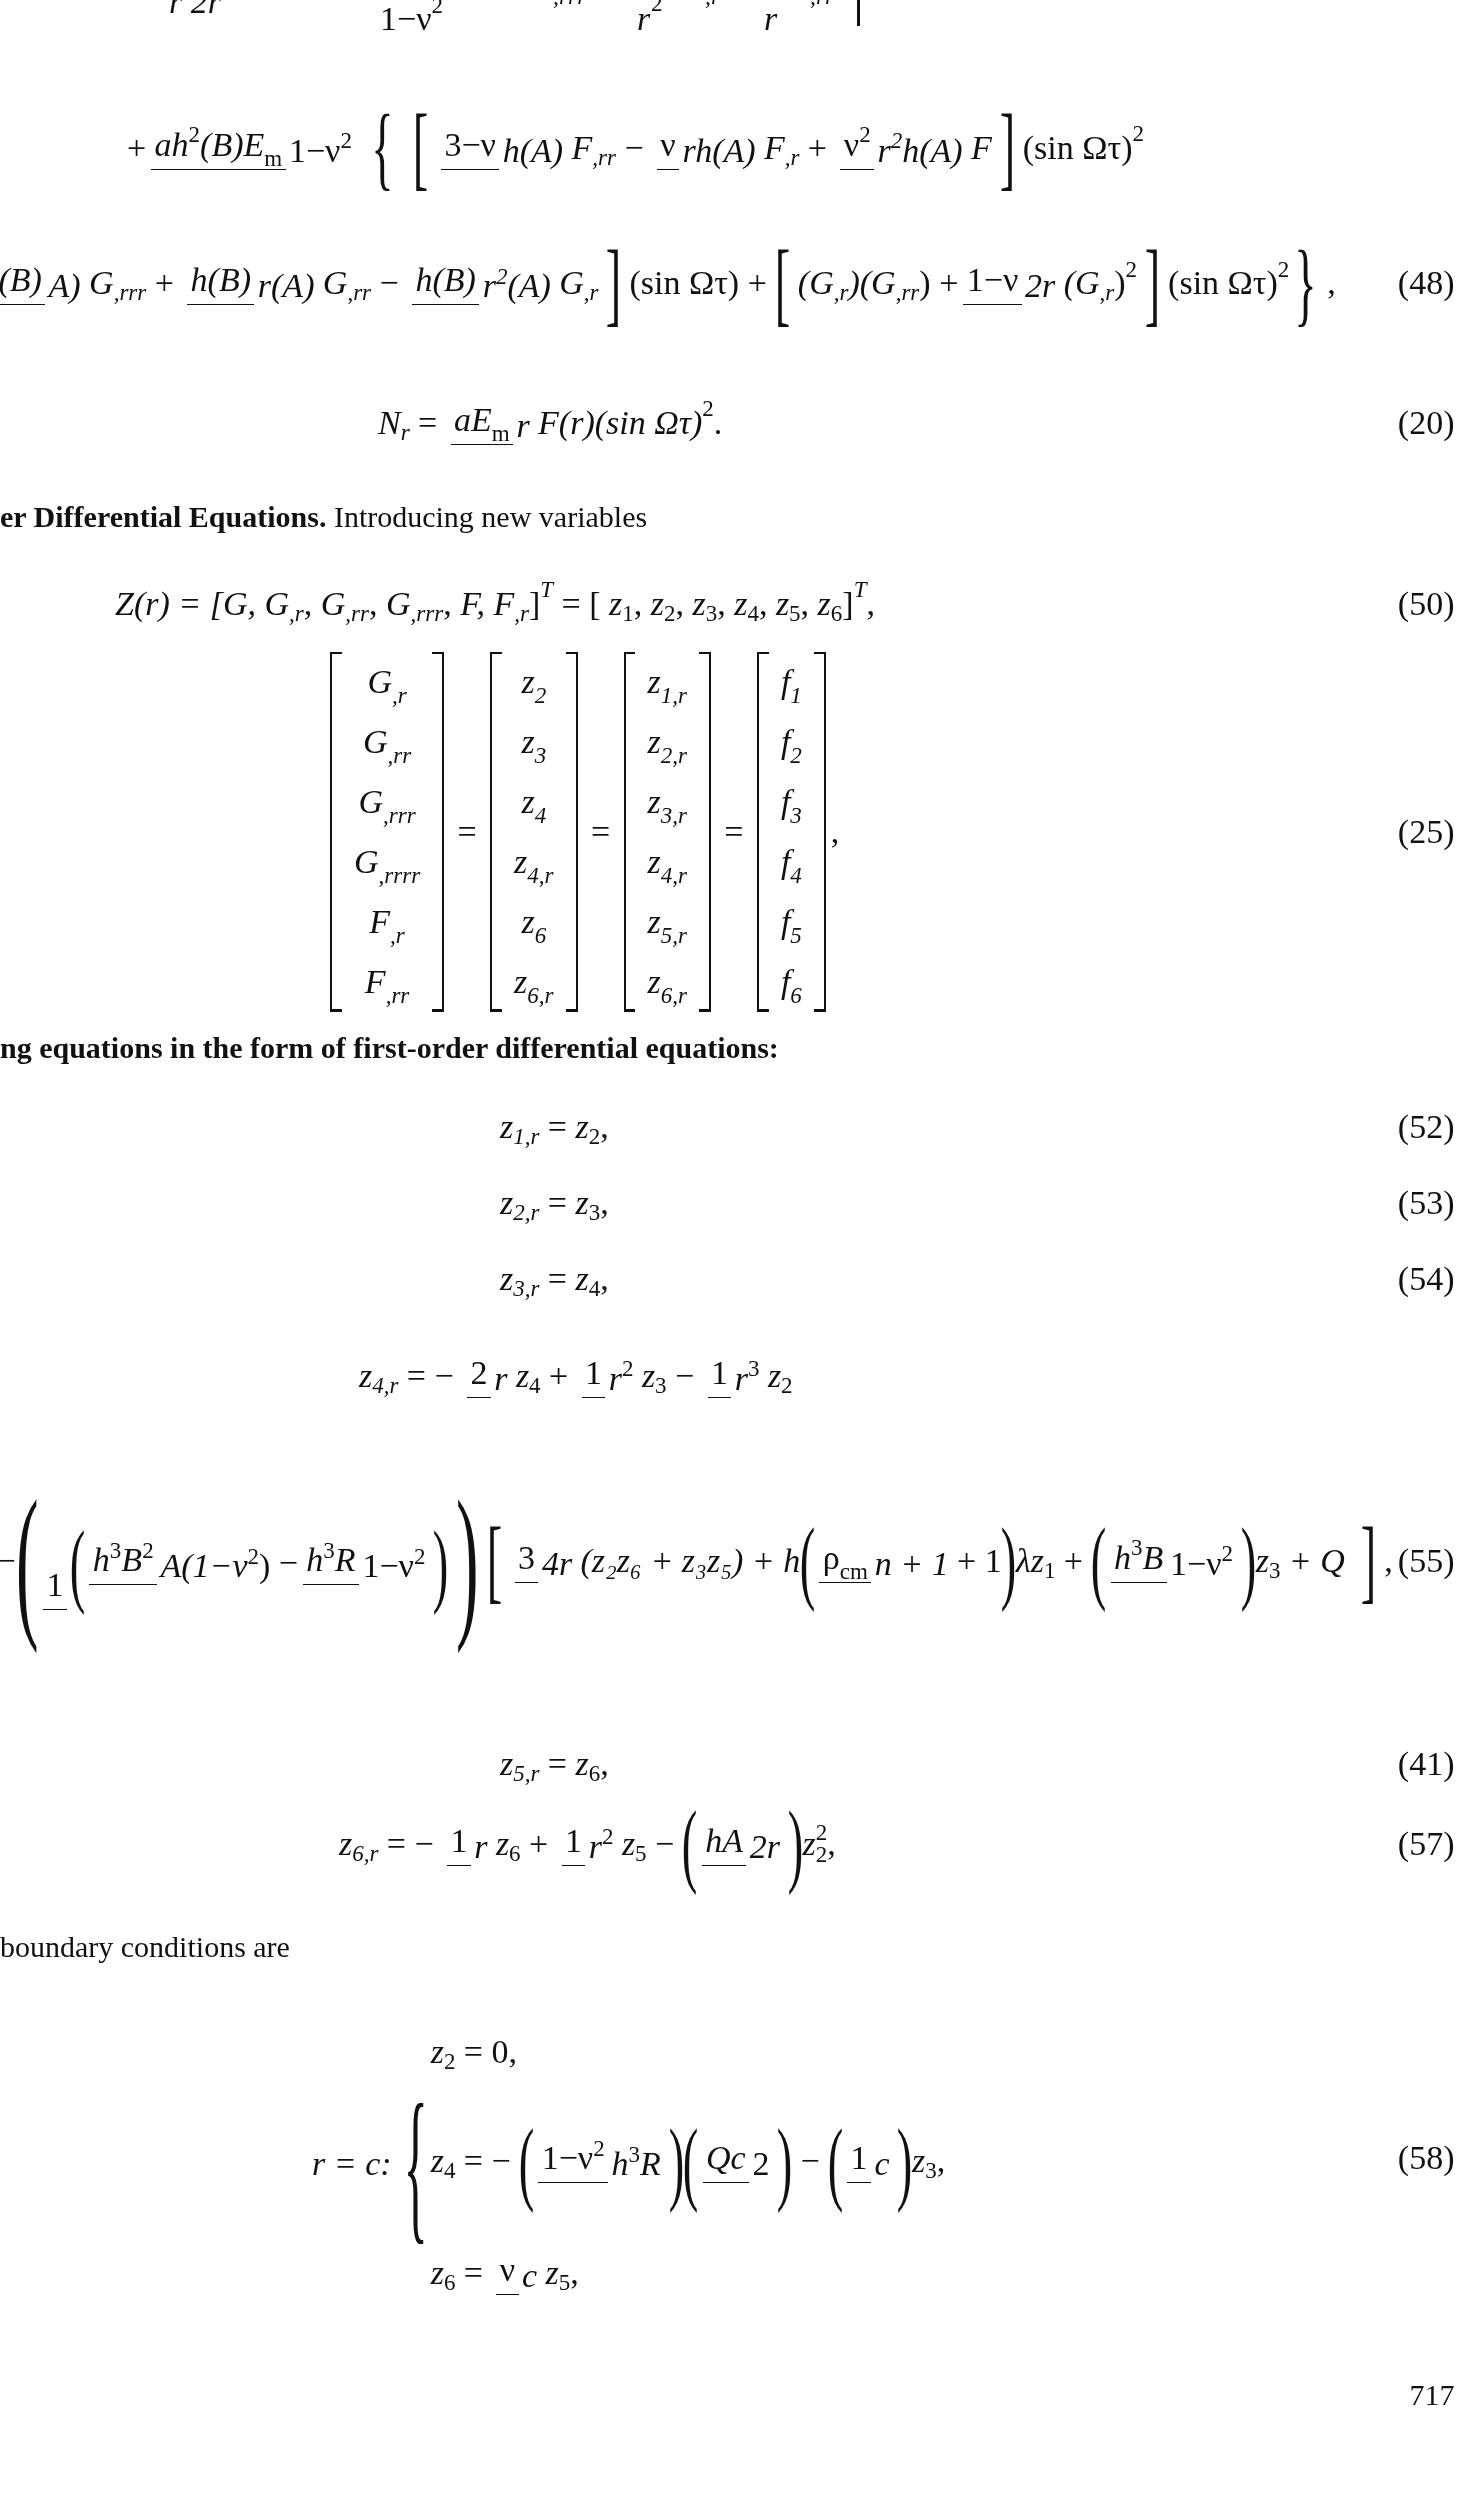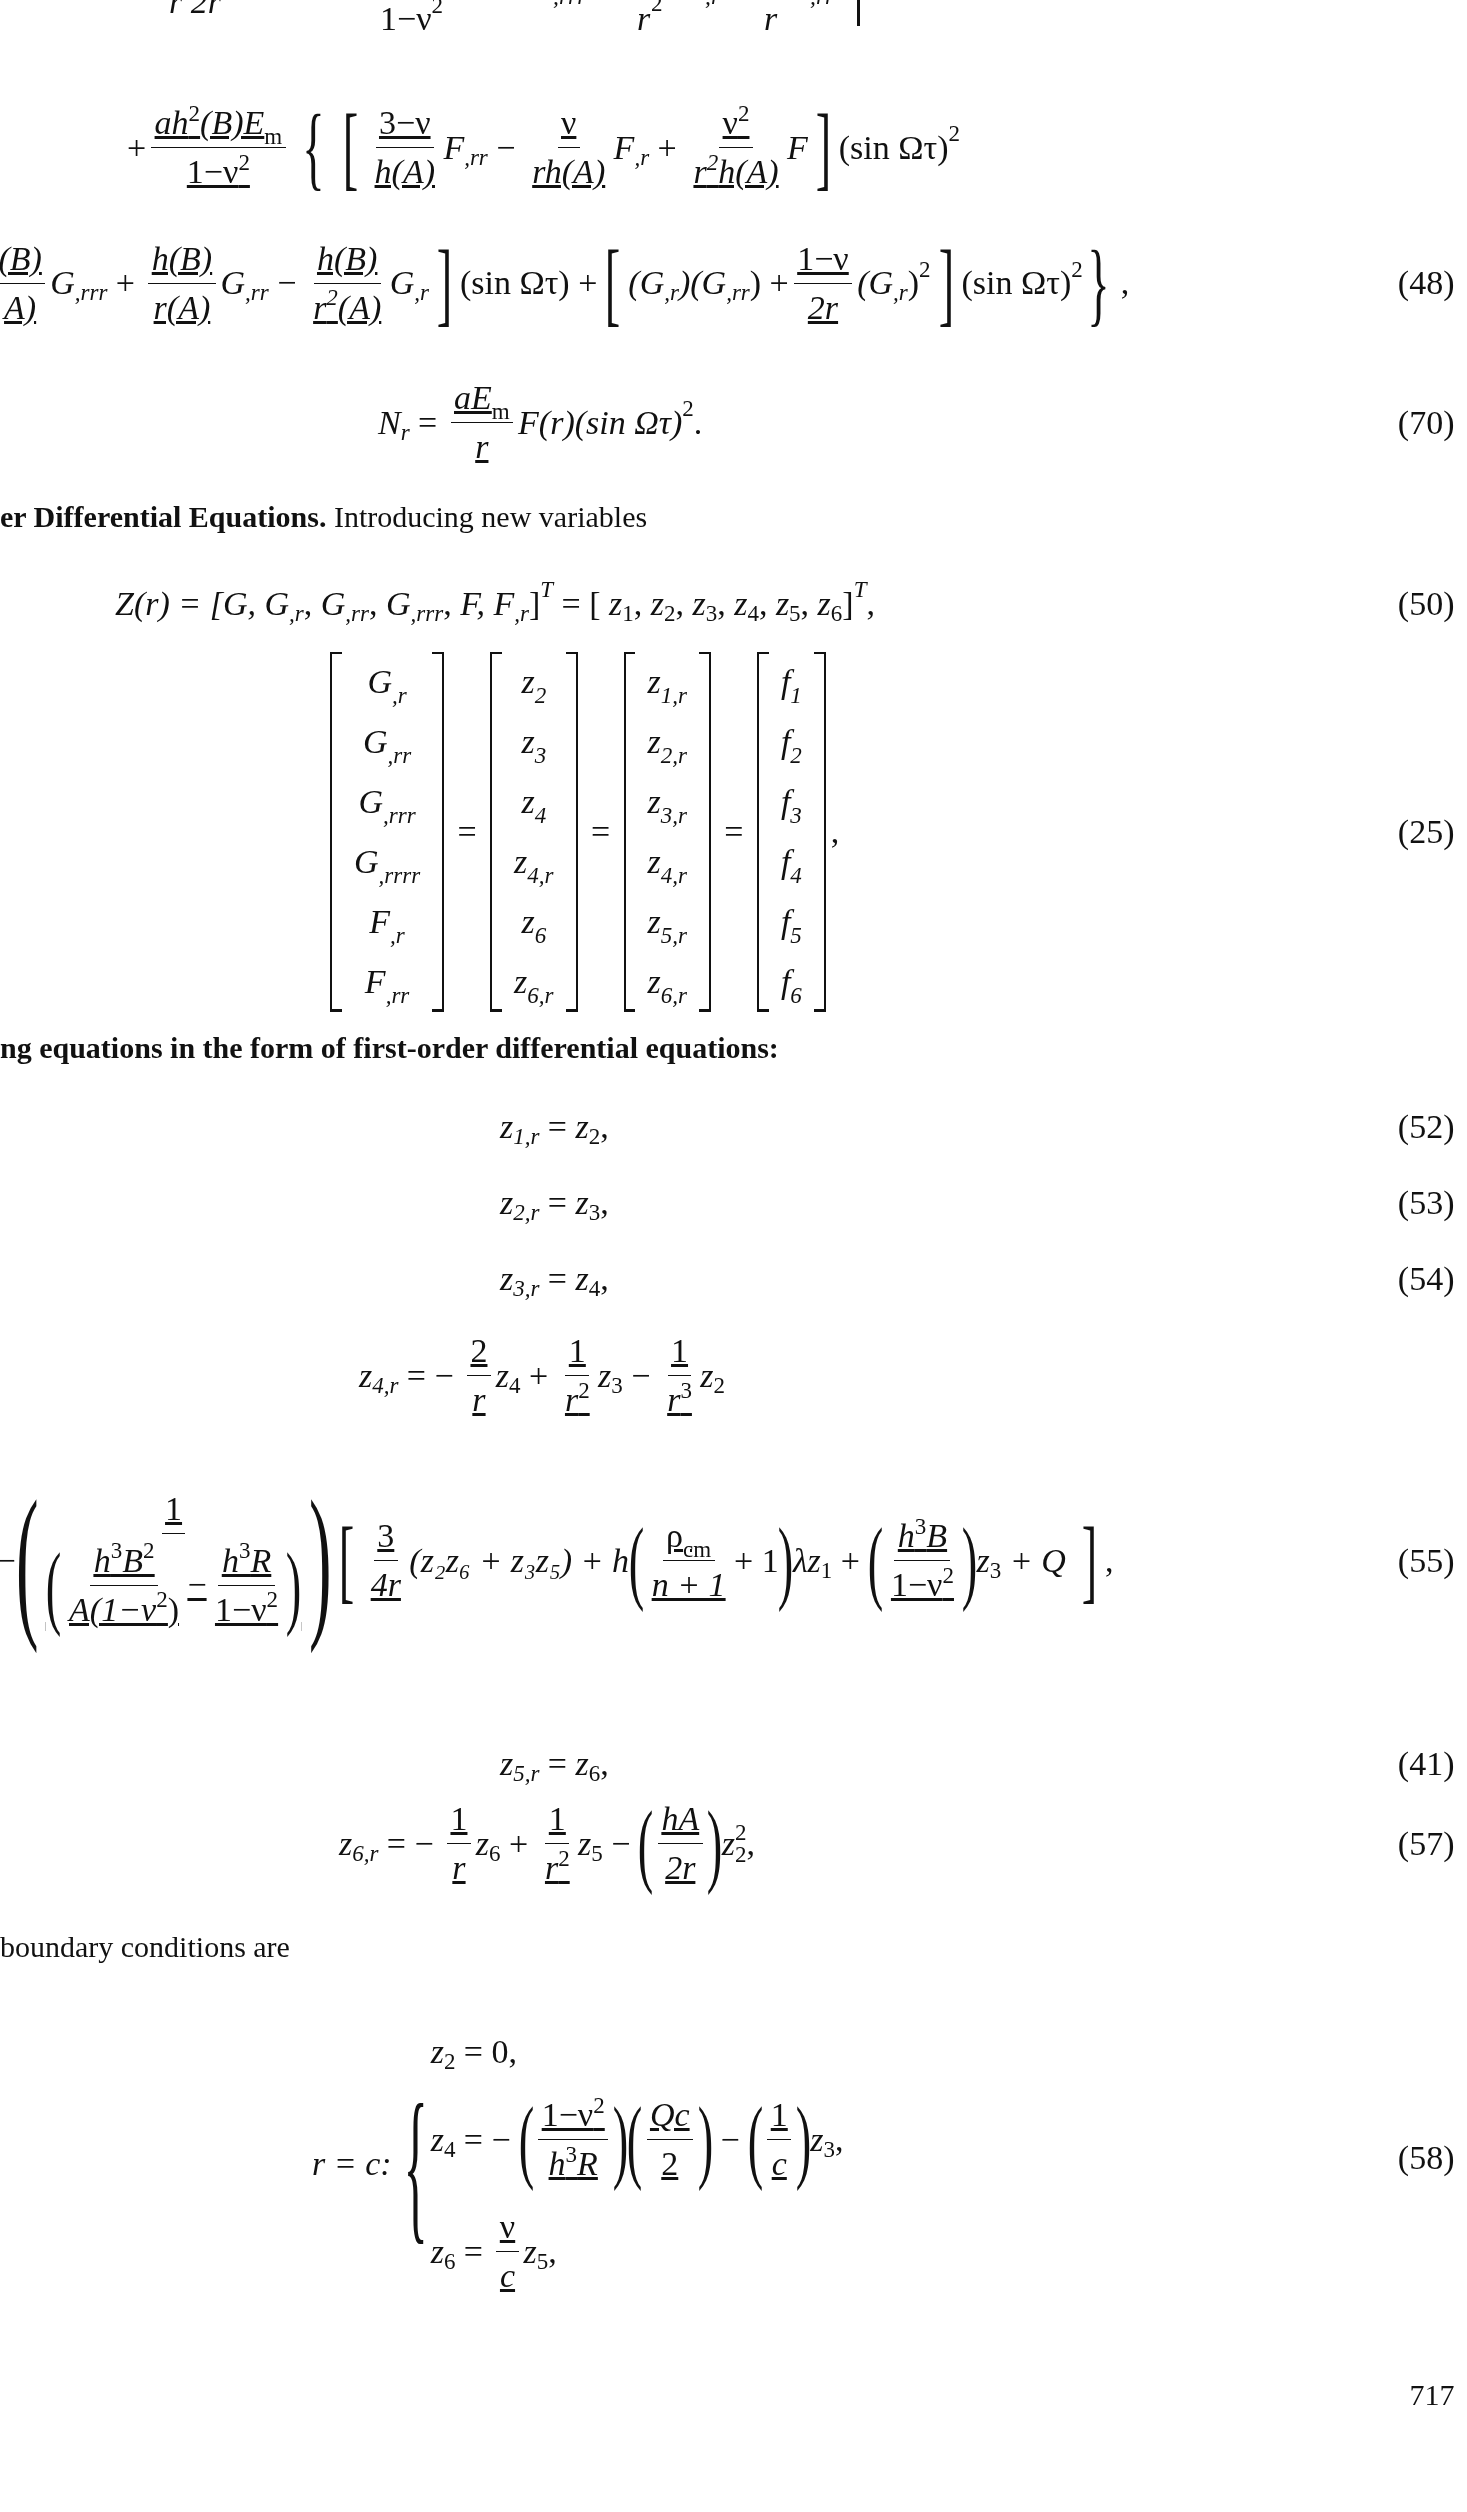--- a/index.html
+++ b/index.html
@@ -4,21 +4,21 @@
 <style>
   html, body { margin:0; padding:0; background:#ffffff; }
   body { width:1468px; height:2512px; position:relative; overflow:hidden;
          font-family:"Liberation Serif","DejaVu Serif",serif; color:#111; }
   .abs { position:absolute; }
   .eqrow { position:absolute; left:0; width:1468px; display:flex; align-items:center; }
   .math { font-family:"Liberation Serif","DejaVu Serif",serif; font-size:34px; font-style:normal; white-space:nowrap; display:flex; align-items:center; }
   .i { font-style:italic; }
   .sub { font-size:23px; position:relative; top:10px; }
   .sup { font-size:23px; position:relative; top:-13.5px; }
-  .frac { display:inline-flex; flex-direction:column; align-items:center; vertical-align:middle; margin:0 5px;text-decoration:underline; }
+  .frac { display:inline-flex; flex-direction:row; align-items:flex-end; vertical-align:middle; margin:0 5px; }
   .frac > .num { padding:0 3.4px 5px 3.4px; border-bottom:1.7px solid #111; text-align:center; }
   .frac > .den { padding:5px 3.4px 0 3.4px; text-align:center; }
   .eqnum { position:absolute; right:13.5px; font-size:34px; }
   .big { font-size:93px; font-weight:100; line-height:1; transform:scaleX(0.5); display:inline-block; }
   .huge { font-size:169px; font-weight:100; line-height:1; transform:scaleX(0.4); display:inline-block; }
   .text { position:absolute; font-size:30px; white-space:nowrap; }
   .bold { font-weight:bold; }
   .matrix { display:inline-grid; grid-auto-rows:60px; align-items:center; justify-items:center;
             border-left:2.5px solid #111; border-right:2.5px solid #111; padding:0 22px; position:relative; }
   .matrix::before, .matrix::after { content:""; position:absolute; left:-2.5px; right:-2.5px; height:0; }
@@ -134,21 +134,21 @@
       <span class="sub i">r</span>
     <span class="op">=</span>
     <span class="frac">
         <span class="num"><span class="i">aE</span><span class="sub">m</span></span>
         <span class="den i">r</span>
       </span>
     <span class="i">F(r)(sin Ωτ)</span>
       <span class="sup">2</span>
       <span>.</span>
   </div>
-  <span class="eqnum">(70)</span>
+  <span class="eqnum">(20)</span>
 </div>
 
 <div class="text" style="left:0;top:500px;">
   <span class="bold">er Differential Equations.</span><span> Introducing new variables</span>
 </div>
 
 <div class="eqrow" style="top:574px;height:59px;">
   <div class="math" style="position:absolute;left:115px;">
     <span class="i">Z(r) = [G, G</span>
       <span class="sub i">,r</span>

